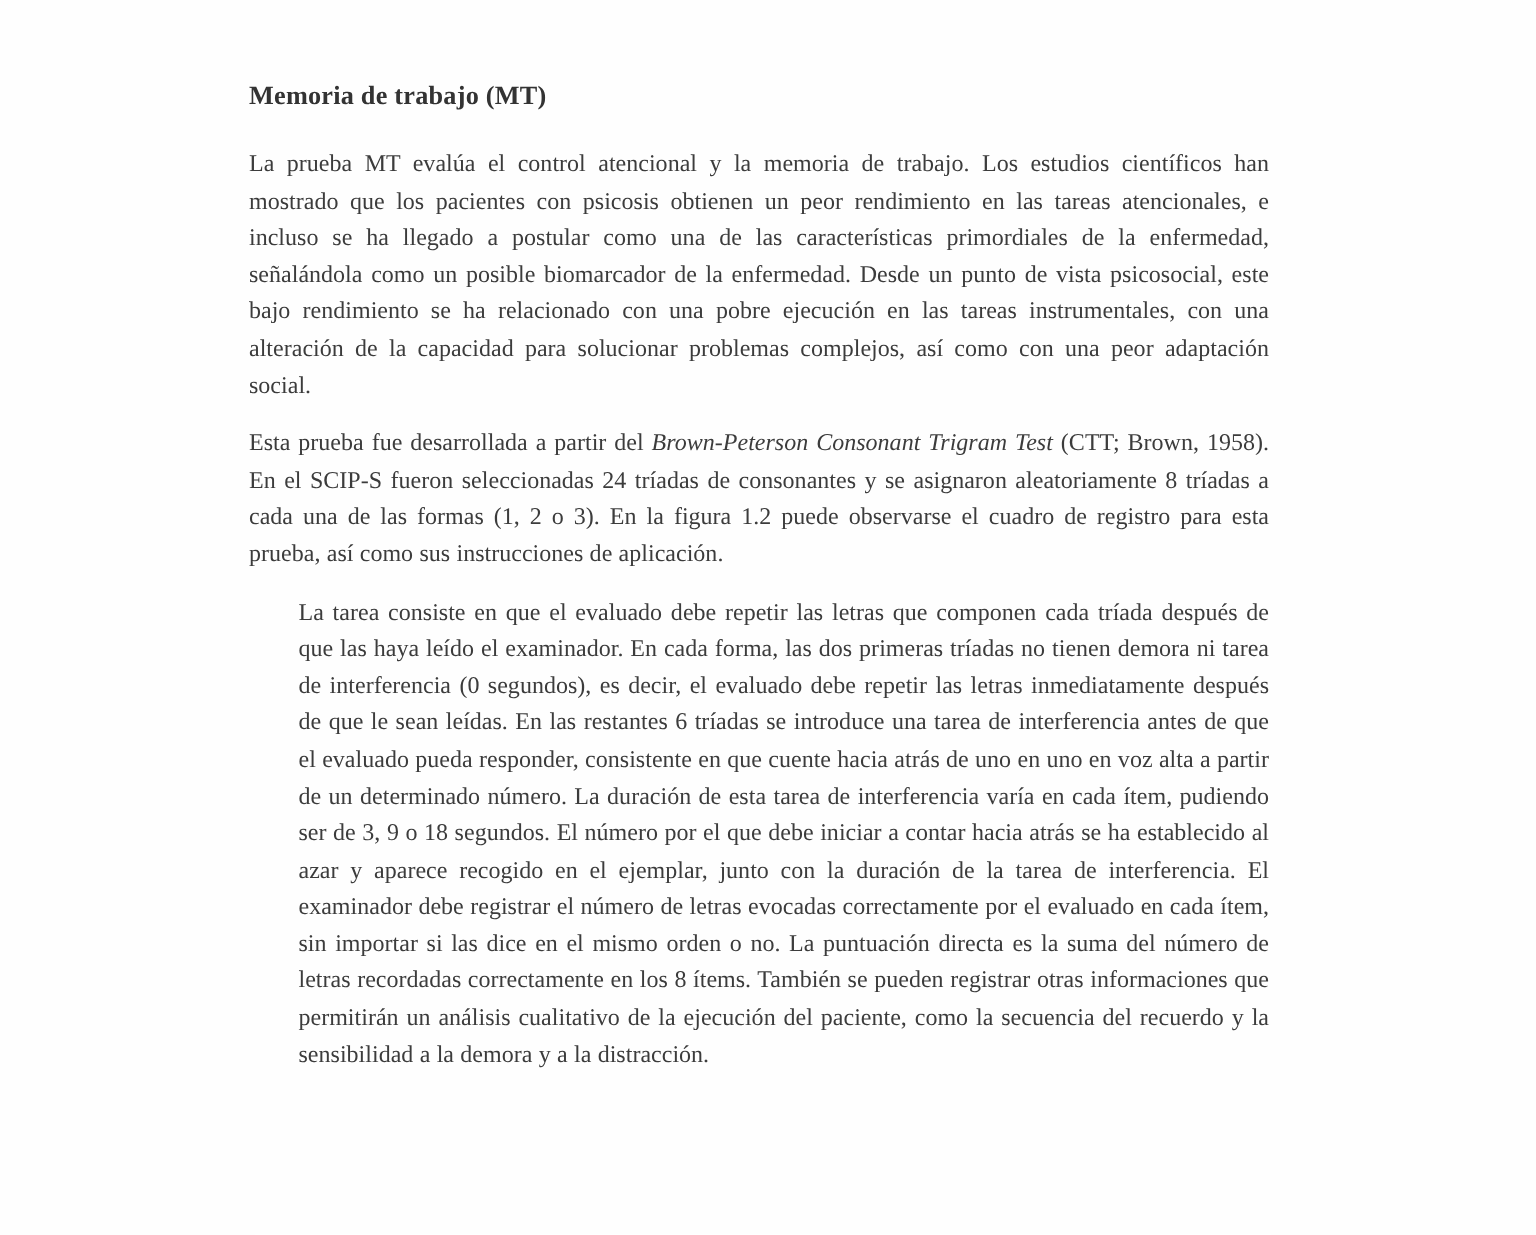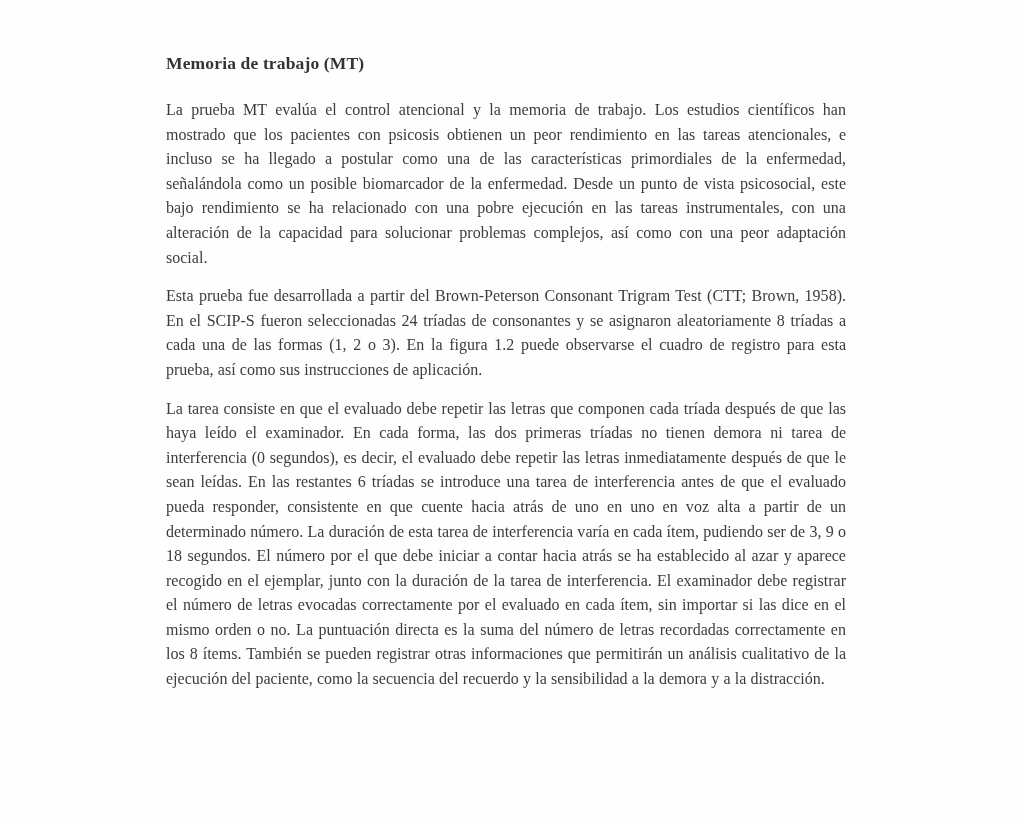--- a/index.html
+++ b/index.html
@@ -46,22 +46,24 @@
     line-height: 24.6px;
     text-align: justify;
     text-justify: inter-word;
     color: #3c3c3c;
     letter-spacing: 0.01px;
     word-spacing: 0.2px;
     hyphens: manual;
   }
   .body-par:last-child {
     margin-bottom: 0;
+    margin-left: 33px;
   }
   .italic-title {
+    font-style: italic;
   }
 </style>
 </head>
 <body>
 
 <div class="page" style="background: rgb(254, 254, 254);">
   <div class="content">
 
     <h2 class="section-heading" style="color: rgb(51, 51, 51);">Memoria de trabajo (MT)</h2>
 

